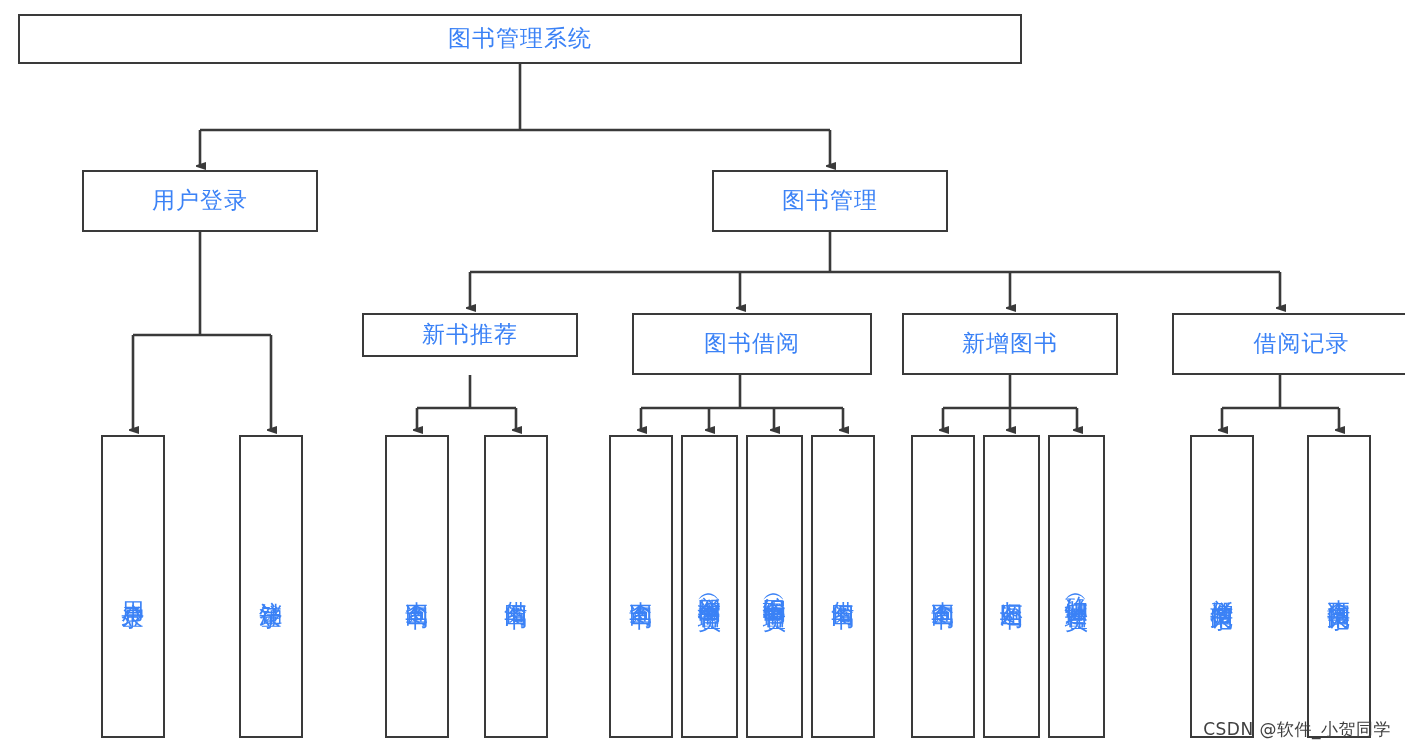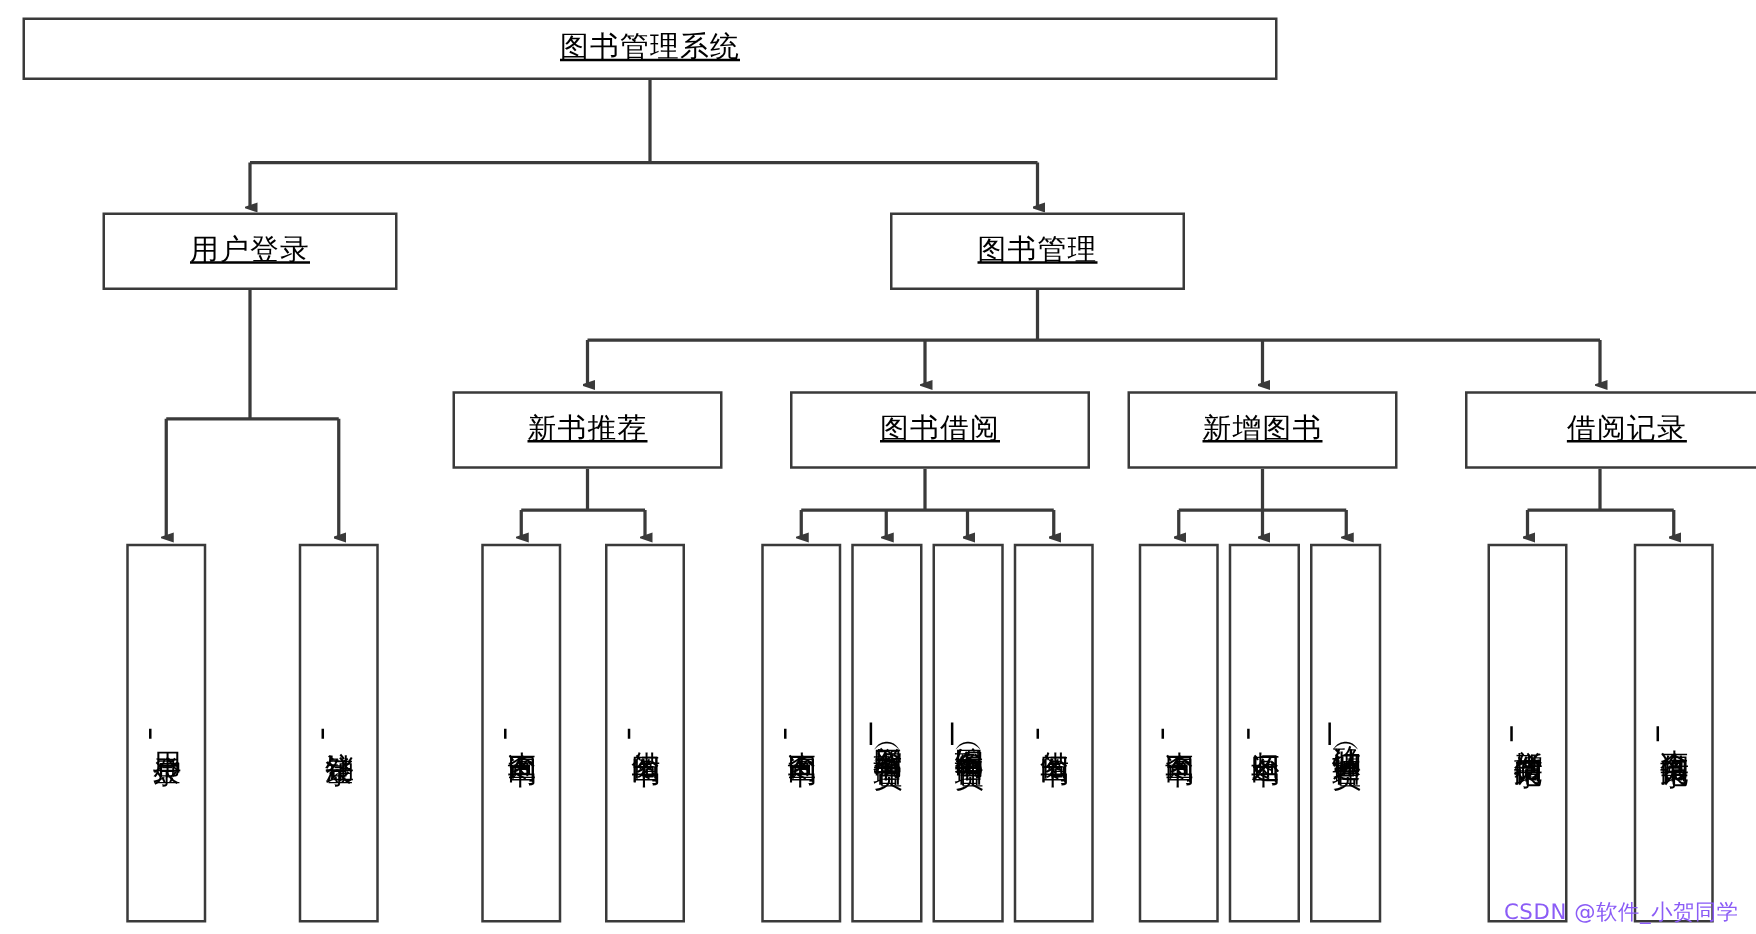--- a/index.html
+++ b/index.html
@@ -25,22 +25,21 @@
     height: 747px;
   }
   .node {
     position: absolute;
     box-sizing: border-box;
     border: 2.5px solid #3a3a3a;
     background: #ffffff;
     display: flex;
     align-items: center;
     justify-content: center;
-    color: #000000;
-    text-decoration: underline;
+    color: #3b82f6;
   }
   .node.horiz {
     font-size: 23px;
     line-height: 1.1;
     letter-spacing: 1px;
   }
   .node.vert {
     writing-mode: vertical-rl;
     text-orientation: upright;
     font-size: 23px;
@@ -55,21 +54,21 @@
   .node.vert .label {
     writing-mode: vertical-rl;
     text-orientation: upright;
     display: block;
   }
   .watermark {
     position: absolute;
     right: 14px;
     bottom: 6px;
     font-size: 17px;
-    color: #8b5cf6;
+    color: #404040;
     letter-spacing: 0.5px;
     white-space: nowrap;
   }
 </style>
 </head>
 <body>
 
 <div id="canvas">
 
   <svg id="edges" viewBox="0 0 1405 747" xmlns="http://www.w3.org/2000/svg">
@@ -126,21 +125,21 @@
     <span class="label">图书管理系统</span>
   </div>
 
   <div class="node horiz" style="left:82px; top:170px; width:236px; height:62px;">
     <span class="label">用户登录</span>
   </div>
   <div class="node horiz" style="left:712px; top:170px; width:236px; height:62px;">
     <span class="label">图书管理</span>
   </div>
 
-  <div class="node horiz" style="left:362px; top:313px; width:216px; height:62px;">
+  <div class="node horiz" style="left:362px; top:313px; width:216px; height:44px;">
     <span class="label">新书推荐</span>
   </div>
   <div class="node horiz" style="left:632px; top:313px; width:240px; height:62px;">
     <span class="label">图书借阅</span>
   </div>
   <div class="node horiz" style="left:902px; top:313px; width:216px; height:62px;">
     <span class="label">新增图书</span>
   </div>
   <div class="node horiz" style="left:1172px; top:313px; width:259px; height:62px;">
     <span class="label">借阅记录</span>

